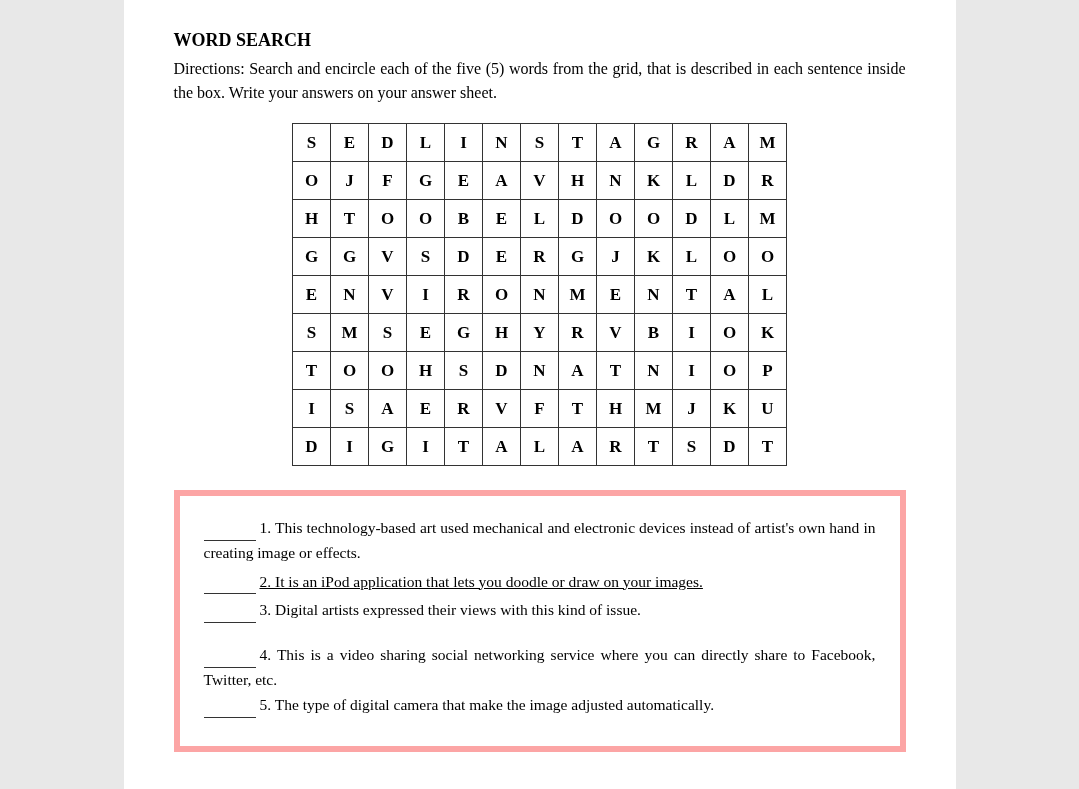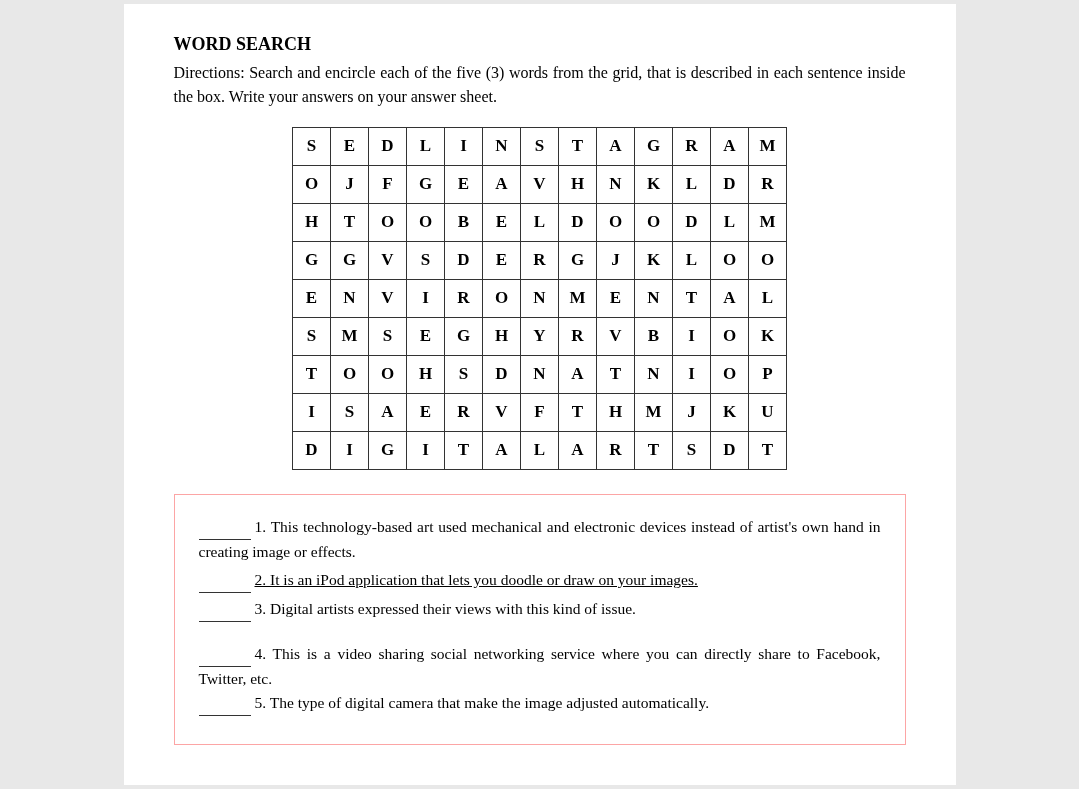--- a/index.html
+++ b/index.html
@@ -56,42 +56,42 @@
       width: 38px;
       height: 38px;
       text-align: center;
       vertical-align: middle;
       font-size: 17px;
       font-weight: bold;
       font-family: 'Times New Roman', Times, serif;
     }
 
     .sentences-box {
-      border: 1px solid #fca5a5;
+      border: 6px solid #fca5a5;
       padding: 20px 24px 24px 24px;
       font-size: 15.5px;
       line-height: 1.6;
       text-align: justify;
     }
 
     .blank {
       display: inline-block;
       width: 52px;
       border-bottom: 1.5px solid #333;
       margin-right: 4px;
       vertical-align: bottom;
     }
   </style>
 </head>
 <body>
 
 <div class="page">
   <div class="title">WORD SEARCH</div>
   <div class="directions">
-    <span class="bold">Directions</span><span>: Search and encircle each of the five (3) words from the grid, that is described in each sentence inside the box. Write your answers on your answer sheet.</span>
+    <span class="bold">Directions</span><span>: Search and encircle each of the five (5) words from the grid, that is described in each sentence inside the box. Write your answers on your answer sheet.</span>
   </div>
 
   <div class="grid-container">
     <table class="word-grid">
       <tbody id="grid-body">
           <tr>
             <td>S</td>
             <td>E</td>
             <td>D</td>
             <td>L</td>

